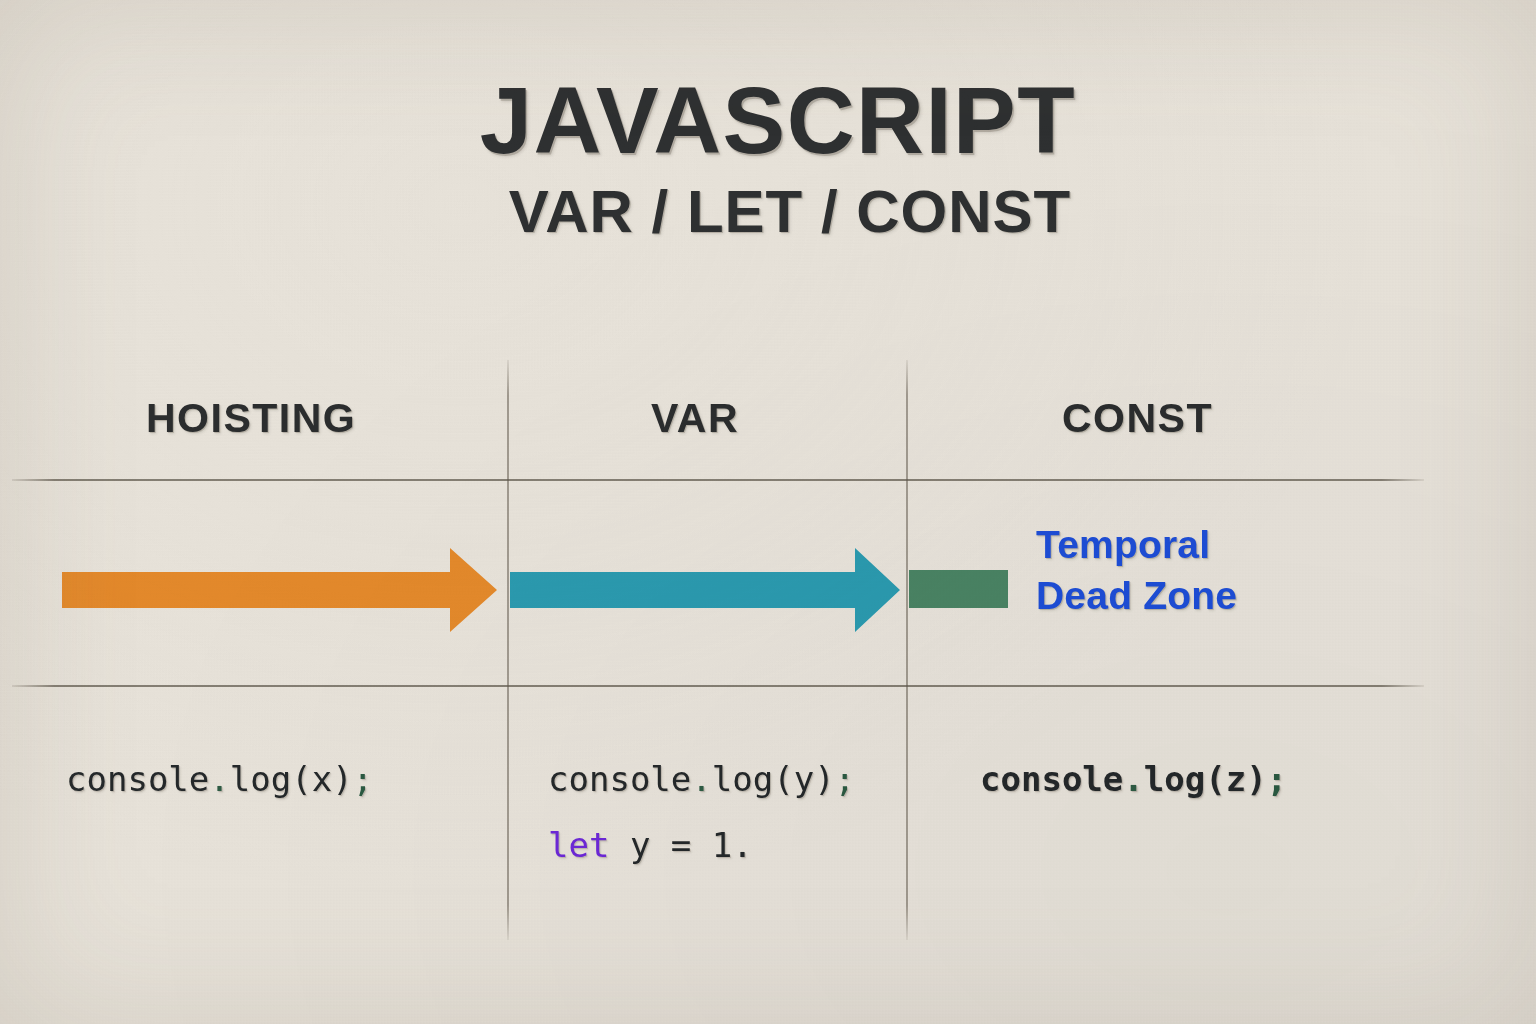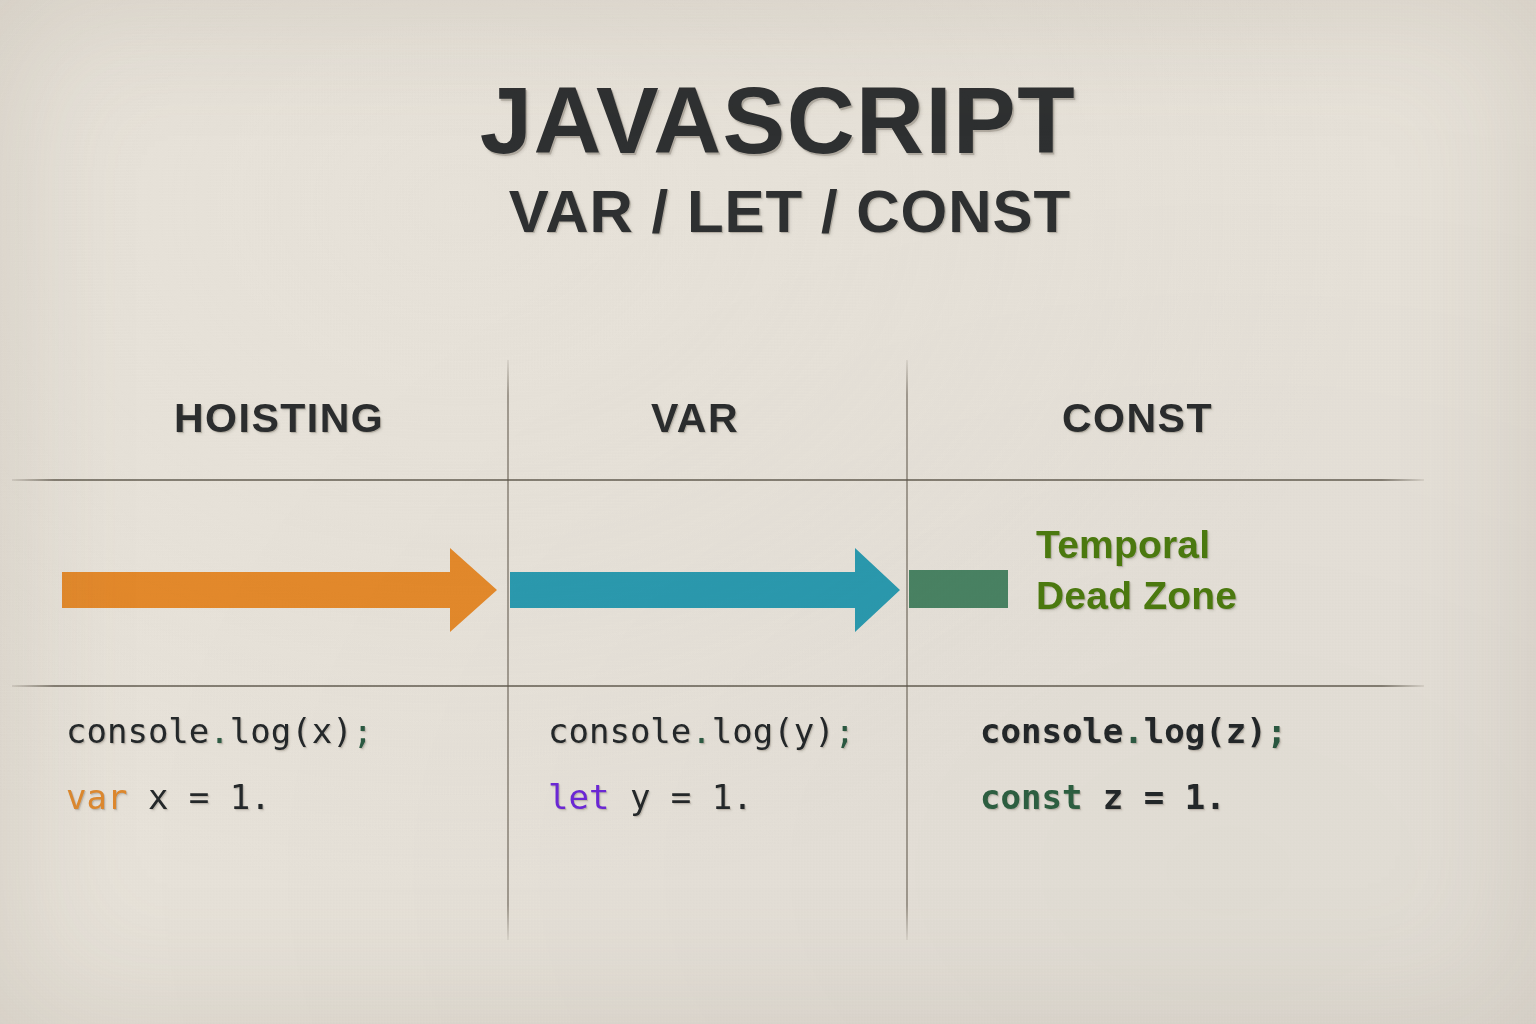--- a/index.html
+++ b/index.html
@@ -114,21 +114,21 @@
 
   .col-header {
     position: absolute;
     font-size: 41px;
     font-weight: 700;
     letter-spacing: 1.5px;
     color: #2b2d2e;
     text-shadow: 1px 1px 0 rgba(125,117,104,0.35), 1.8px 1.8px 2.5px rgba(90,84,74,0.16);
     white-space: nowrap;
   }
-  #col-header-hoisting { left: 146px; margin-left: 28px; }
+  #col-header-hoisting { left: 146px; }
   #col-header-var      { left: 651px; }
   #col-header-const    { left: 1062px; }
 
   
   #arrow-band {
     position: absolute;
     top: 500px;
     left: 0;
     width: 1536px;
     height: 180px;
@@ -142,29 +142,29 @@
     height: 180px;
   }
 
   #tdz-label {
     position: absolute;
     left: 1036px;
     top: 20px;
     font-size: 39px;
     line-height: 1.30;
     font-weight: 700;
-    color: #4d7c0f;
+    color: #1d4ed8;
     letter-spacing: 0.2px;
     text-shadow: 1px 1px 0 rgba(125,117,104,0.32), 1.8px 1.8px 2.5px rgba(90,84,74,0.15);
   }
 
   
   #code-row {
     position: absolute;
-    top: 714px;
+    top: 762px;
     left: 0;
     width: 1216px;
     height: 180px;
     z-index: 16;
   }
 
   .code-cell {
     position: absolute;
     font-family: "DejaVu Sans Mono", monospace;
     font-size: 34px;
@@ -220,29 +220,27 @@
   <div id="tdz-label">
     <div>Temporal</div>
     <div>Dead Zone</div>
   </div>
 </div>
 
 <div id="code-row">
 
   <div class="code-cell" id="code-cell-1">
     <div class="code-line"><span class="tok-plain">console</span><span class="tok-dot">.</span><span class="tok-plain">log(x)</span><span class="tok-semi">;</span></div>
-    <div class="code-line"><span class="tok-var">var</span><span class="tok-plain"> </span><span class="tok-plain">x = 1.</span></div>
   </div>
 
   <div class="code-cell" id="code-cell-2">
     <div class="code-line"><span class="tok-plain">console</span><span class="tok-dot">.</span><span class="tok-plain">log(y)</span><span class="tok-semi">;</span></div>
     <div class="code-line"><span class="tok-let">let</span><span class="tok-plain"> </span><span class="tok-plain">y = 1.</span></div>
   </div>
 
   <div class="code-cell" id="code-cell-3">
     <div class="code-line"><span class="tok-plain">console</span><span class="tok-dot">.</span><span class="tok-plain">log(z)</span><span class="tok-semi">;</span></div>
-    <div class="code-line"><span class="tok-const">const</span><span class="tok-plain"> </span><span class="tok-plain">z = 1.</span></div>
   </div>
 
 </div>
 
 <div id="paper-grain"></div>
 <div id="vignette"></div>
 
 </body></html>

